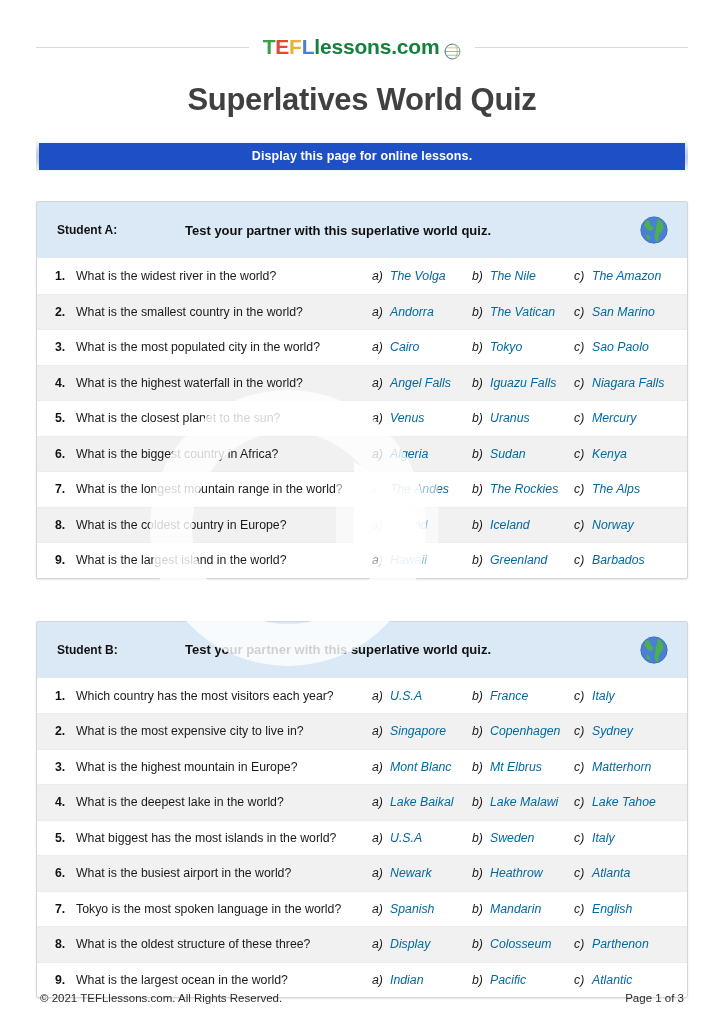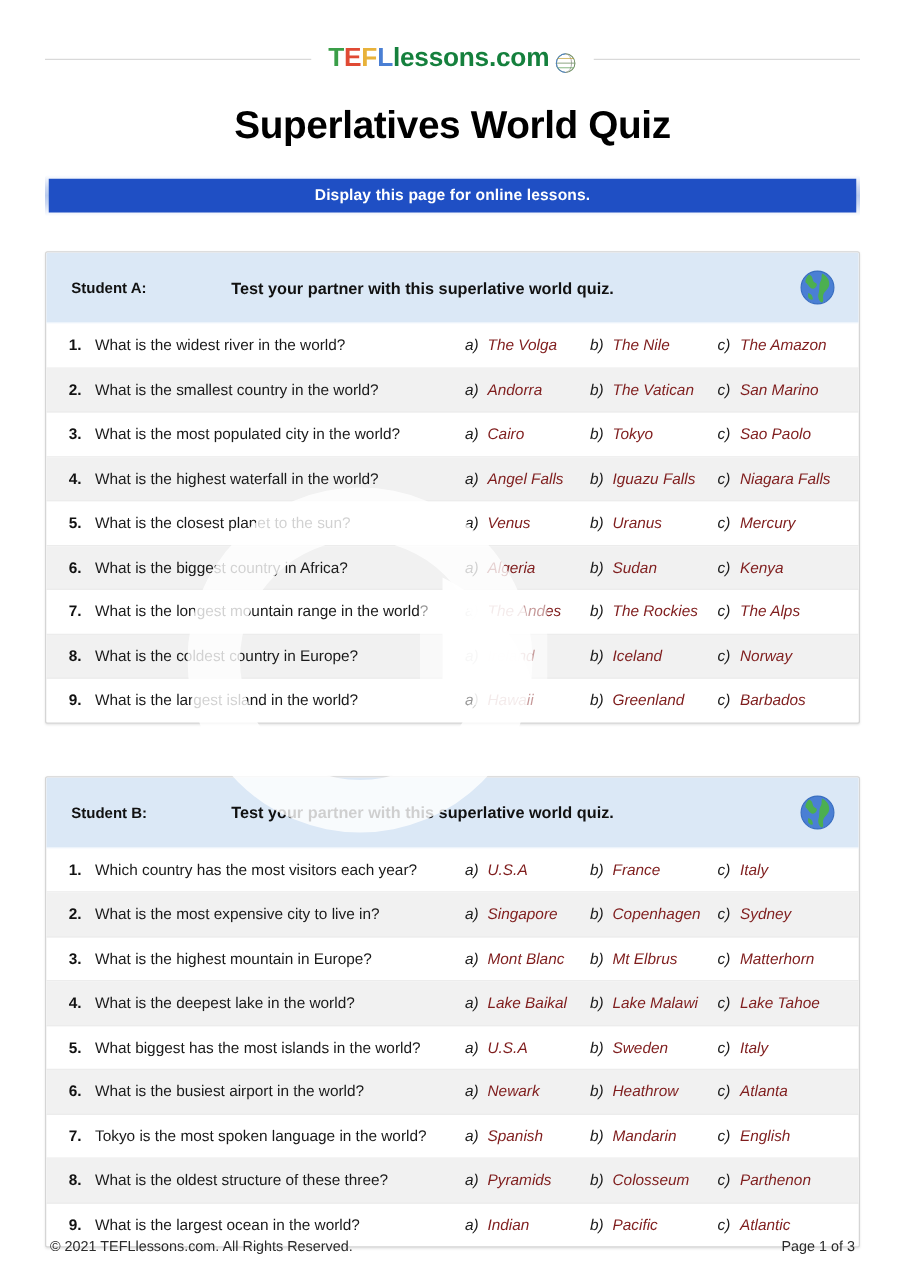--- a/index.html
+++ b/index.html
@@ -60,21 +60,21 @@
     margin-left: 5px;
     position: relative;
     top: 2px;
   }
 
   
   .title {
     text-align: center;
     font-size: 31px;
     font-weight: bold;
-    color: #000000;
+    color: #404040;
     letter-spacing: -0.3px;
     margin-top: 18px;
     margin-bottom: 0;
   }
 
   
   .banner-wrap {
     margin-top: 22px;
     padding: 3px;
     background: linear-gradient(to bottom, #ffffff 0%, #cdd9f2 30%, #b9cbee 50%, #cdd9f2 70%, #ffffff 100%);
@@ -161,21 +161,21 @@
     white-space: nowrap;
   }
   .opt .letter {
     font-style: italic;
     color: #1a1a1a;
     width: 18px;
     flex: none;
   }
   .opt .val {
     font-style: italic;
-    color: #7f1d1d;
+    color: #0369a1;
   }
   .opt.a { width: 100px; }
   .opt.b { width: 102px; }
   .opt.c { width: 100px; }
 
   
   .footer {
     position: absolute;
     left: 40px;
     right: 40px;
@@ -518,21 +518,21 @@
         <span class="opt c">
             <span class="letter">c)</span>
             <span class="val">English</span>
           </span>
       </div>
       <div class="qrow alt">
         <span class="qnum">8.</span>
         <span class="qtext">What is the oldest structure of these three?</span>
         <span class="opt a">
             <span class="letter">a)</span>
-            <span class="val">Pyramids</span>
+            <span class="val">Display</span>
           </span>
         <span class="opt b">
             <span class="letter">b)</span>
             <span class="val">Colosseum</span>
           </span>
         <span class="opt c">
             <span class="letter">c)</span>
             <span class="val">Parthenon</span>
           </span>
       </div>

